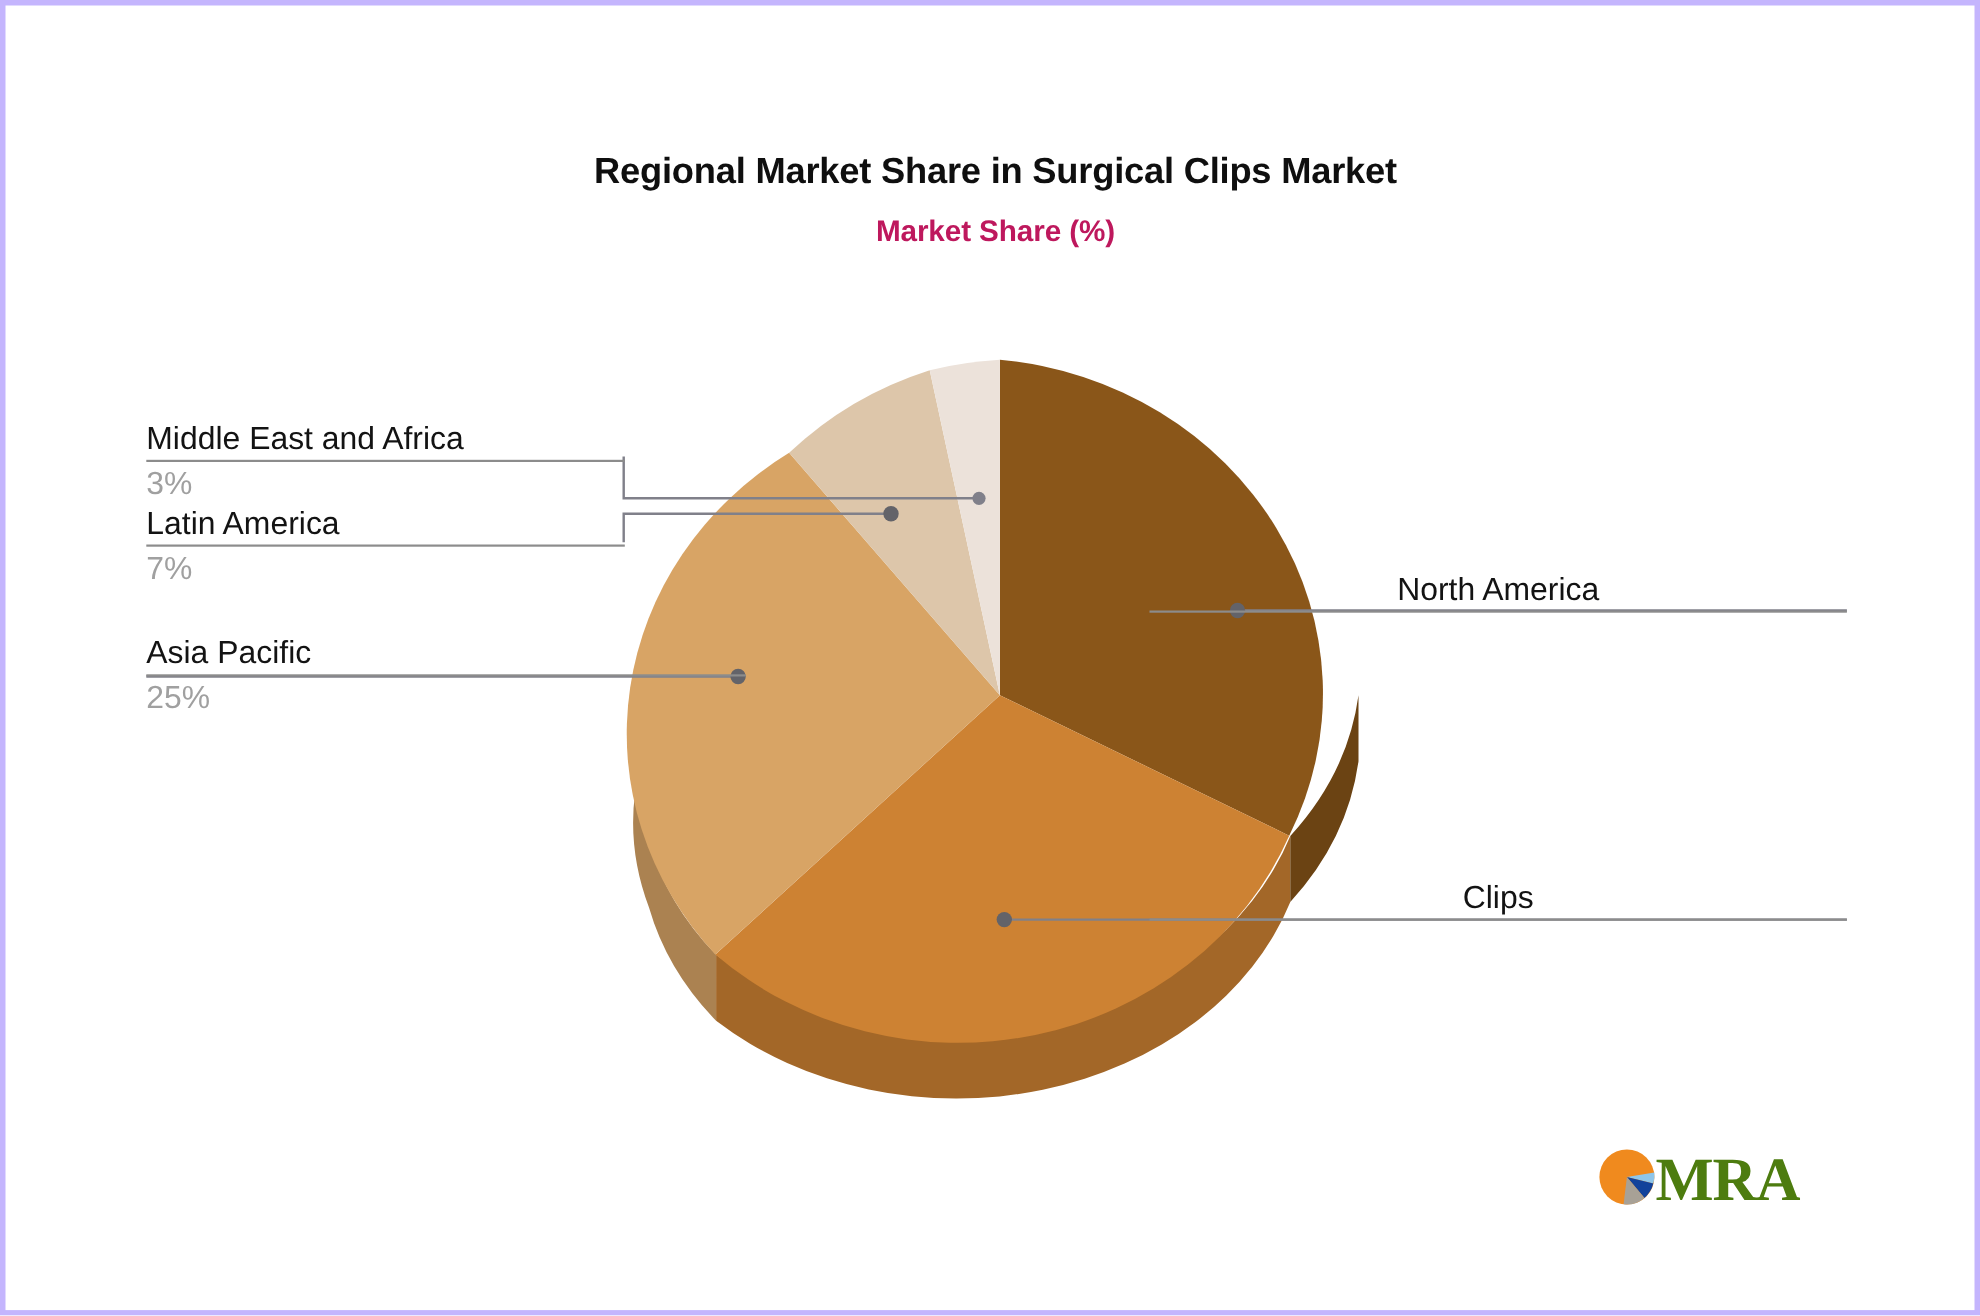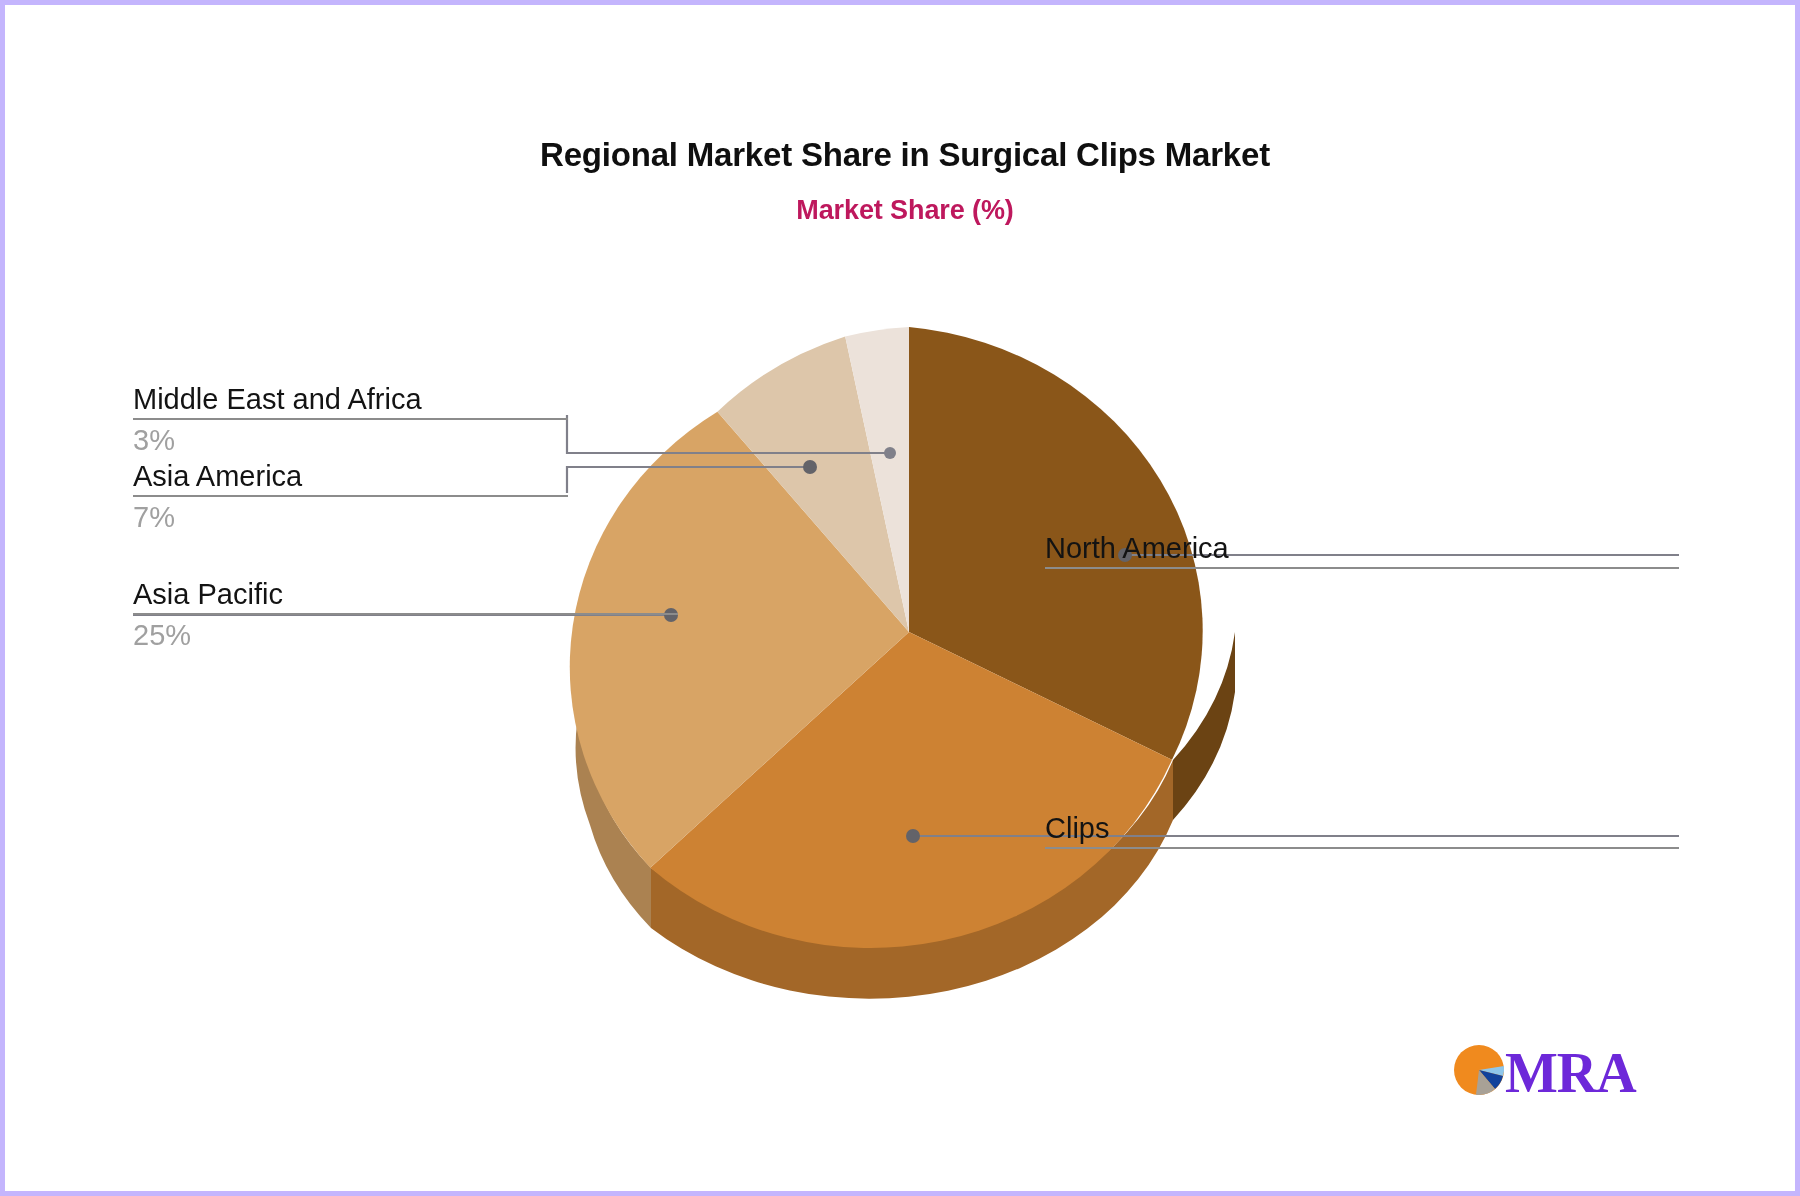--- a/index.html
+++ b/index.html
@@ -72,21 +72,21 @@
     width: 100%;
   }
   .callout .cl-value {
     color: #a0a0a0;
     padding-top: 4px;
     white-space: nowrap;
   }
   .callout.left .cl-name,
   .callout.left .cl-value { text-align: left; }
   .callout.right .cl-name,
-  .callout.right .cl-value { text-align: left; margin-top: 12px; }
+  .callout.right .cl-value { text-align: center; }
 
   #callout-mea      { left: 128px; top: 378px;  width: 435px; }
   #callout-latam    { left: 128px; top: 455px;  width: 435px; }
   #callout-apac     { left: 128px; top: 573px;  width: 545px; }
   #callout-na       { left: 1040px; top: 515px; width: 634px; }
   #callout-europe   { left: 1040px; top: 795px; width: 634px; }
 
   
   #logo {
     position: absolute;
@@ -96,21 +96,21 @@
     height: 72px;
   }
   #logo-mark { position: absolute; left: 0; top: 4px; }
   #logo-text {
     position: absolute;
     left: 52px;
     top: 0px;
     font-family: "Liberation Serif", serif;
     font-size: 56px;
     font-weight: bold;
-    color: #6d28d9;
+    color: #4d7c0f;
     letter-spacing: -1px;
     line-height: 66px;
   }
 </style>
 </head>
 <body>
 
 <div id="canvas">
 
   <div id="chart-title">Regional Market Share in Surgical Clips Market</div>
@@ -161,21 +161,21 @@
     </g>
   </svg>
 
   <div class="callout left" id="callout-mea">
     <div class="cl-name">Middle East and Africa</div>
     <div class="cl-rule"></div>
     <div class="cl-value">3%</div>
   </div>
 
   <div class="callout left" id="callout-latam">
-    <div class="cl-name">Asia America</div>
+    <div class="cl-name">Latin America</div>
     <div class="cl-rule"></div>
     <div class="cl-value">7%</div>
   </div>
 
   <div class="callout left" id="callout-apac">
     <div class="cl-name">Asia Pacific</div>
     <div class="cl-rule"></div>
     <div class="cl-value">25%</div>
   </div>
 

